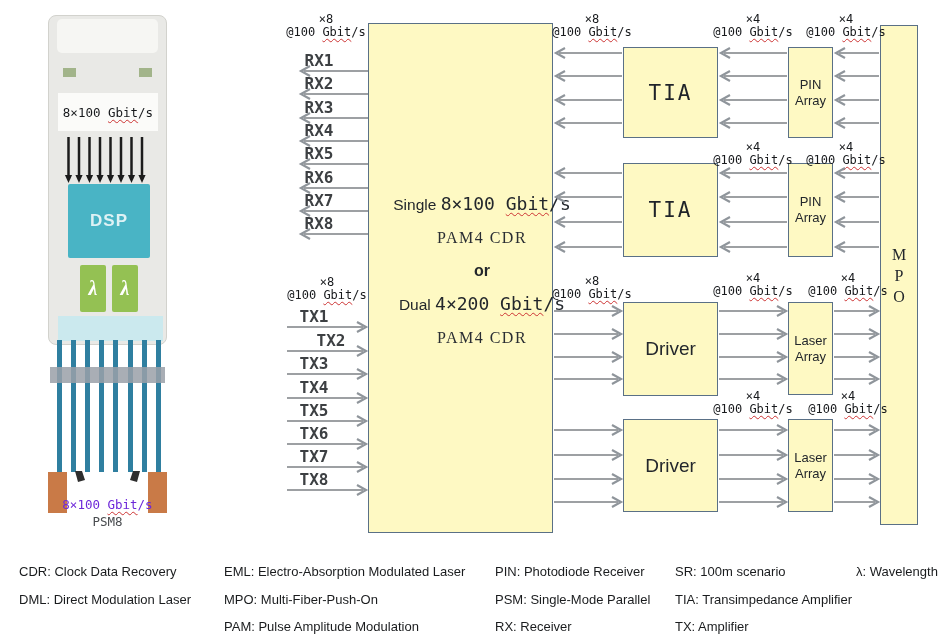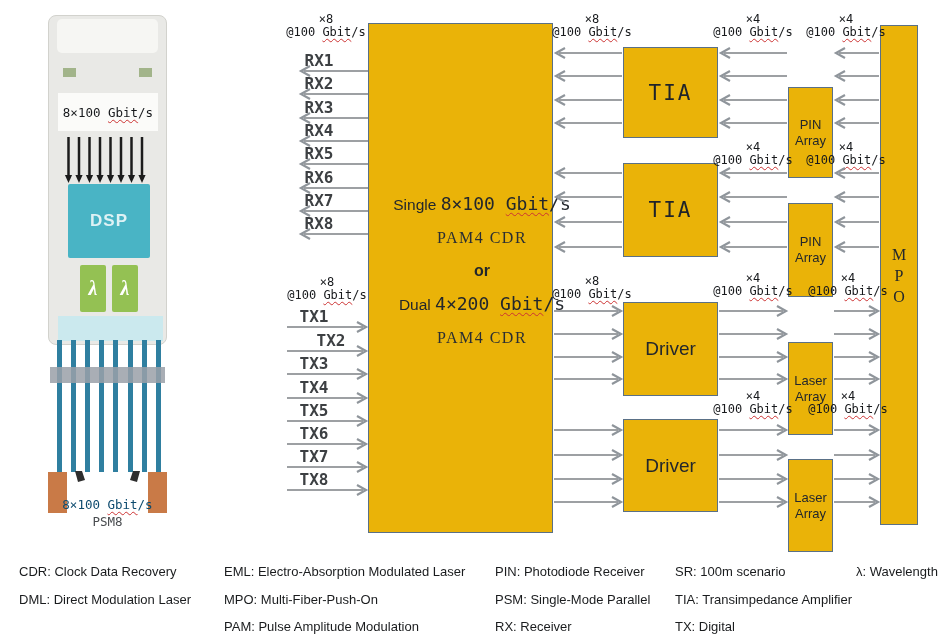--- a/index.html
+++ b/index.html
@@ -1,35 +1,35 @@
 <!DOCTYPE html>
 <html><head>
 <meta charset="utf-8">
 <style>
   html,body{margin:0;padding:0;background:#fff;}
   .screen{position:relative;width:948px;height:642px;background:#ffffff;overflow:hidden;
           font-family:"Liberation Sans",sans-serif;}
 
   
-  .blk{position:absolute;background:#eab308;border:1.5px solid #5a7086;box-sizing:border-box;
+  .blk{position:absolute;background:#fef9c3;border:1.5px solid #5a7086;box-sizing:border-box;
        display:flex;align-items:center;justify-content:center;color:#1f2329;}
   .blk-cdr{left:368px;top:23px;width:185px;height:510px;}
   .blk-tia1{left:623px;top:47px;width:95px;height:91px;}
   .blk-tia2{left:623px;top:163px;width:95px;height:94px;}
   .blk-pin1{left:788px;top:47px;width:45px;height:91px;}
   .blk-pin2{left:788px;top:163px;width:45px;height:94px;}
   .blk-drv1{left:623px;top:302px;width:95px;height:94px;}
   .blk-drv2{left:623px;top:419px;width:95px;height:93px;}
   .blk-las1{left:788px;top:302px;width:45px;height:93px;}
   .blk-las2{left:788px;top:419px;width:45px;height:93px;}
   .blk-mpo{left:880px;top:25px;width:38px;height:500px;flex-direction:column;row-gap:4px;}
 
   .tia-text{font-family:"DejaVu Sans Mono","Liberation Mono",monospace;font-size:21px;letter-spacing:2px;}
   .drv-text{font-size:19px;color:#23272c;}
-  .arr2{display:flex;flex-direction:column;align-items:center;font-size:13px;line-height:16px;color:#23272c;margin-top:40px;}
+  .arr2{display:flex;flex-direction:column;align-items:center;font-size:13px;line-height:16px;color:#23272c;}
   .mpo-letter{font-family:"Liberation Serif",serif;font-size:16px;line-height:17px;color:#23272c;}
 
   .cdr-text{display:flex;flex-direction:column;align-items:center;padding-bottom:16px;}
   .cdr-text > div{line-height:33px;white-space:pre;margin-left:43px;}
   .cdr-mode{font-size:15.5px;color:#23272c;}
   .cdr-rate{font-family:"DejaVu Sans Mono","Liberation Mono",monospace;font-size:18px;color:#23272c;}
   .cdr-serif{font-family:"Liberation Serif",serif;font-size:16px;letter-spacing:1.5px;color:#2a2e33;}
   .cdr-or{font-size:16px;font-weight:bold;color:#23272c;}
 
   
@@ -57,21 +57,21 @@
   .mod-lam{position:absolute;top:249px;width:26px;height:47px;background:#94c153;border-radius:2px;
            display:flex;align-items:center;justify-content:center;
            font-family:"Liberation Serif",serif;font-style:italic;font-weight:bold;font-size:20px;color:#fff;}
   .mod-lam.l1{left:31px;} .mod-lam.l2{left:63px;}
   .mod-cyan{position:absolute;left:9px;top:300px;width:105px;height:25px;background:#cbe9ee;}
   .fiber{position:absolute;top:340px;width:5px;height:132px;background:#2f7fa0;}
   .mod-grayband{position:absolute;left:50px;top:367px;width:115px;height:16px;background:#9aa0a8;opacity:.85;}
   .mod-orange{position:absolute;top:472px;width:19px;height:41px;background:#c97a47;}
   .mod-orange.o1{left:48px;} .mod-orange.o2{left:148px;}
   .mod-labelbottom{position:absolute;left:40px;top:497px;width:135px;text-align:center;
-                   font-family:"DejaVu Sans Mono","Liberation Mono",monospace;font-size:12.5px;color:#0c4a6e;white-space:pre;}
+                   font-family:"DejaVu Sans Mono","Liberation Mono",monospace;font-size:12.5px;color:#6d28d9;white-space:pre;}
   .mod-psm{position:absolute;left:40px;top:514px;width:135px;text-align:center;
            font-family:"DejaVu Sans Mono","Liberation Mono",monospace;font-size:12.5px;color:#4a4d50;}
 
   
   .legend-col{position:absolute;top:565px;font-size:13px;color:#1a1c1e;}
   .legend-col div{height:14px;line-height:14px;margin-bottom:13.5px;white-space:nowrap;margin-left:11px;}
   .lc1{left:8px;} .lc2{left:213px;} .lc3{left:484px;} .lc4{left:664px;} .lc5{left:845px;}
 
   svg.arrows{position:absolute;left:0;top:0;}
 </style>
@@ -347,18 +347,18 @@
     <div>PAM: Pulse Amplitude Modulation</div>
   </div>
   <div class="legend-col lc3">
     <div>PIN: Photodiode Receiver</div>
     <div>PSM: Single-Mode Parallel</div>
     <div>RX: Receiver</div>
   </div>
   <div class="legend-col lc4">
     <div>SR: 100m scenario</div>
     <div>TIA: Transimpedance Amplifier</div>
-    <div>TX: Digital</div>
+    <div>TX: Amplifier</div>
   </div>
   <div class="legend-col lc5">
     <div>λ: Wavelength</div>
   </div>
 </div>
 
 </body></html>

